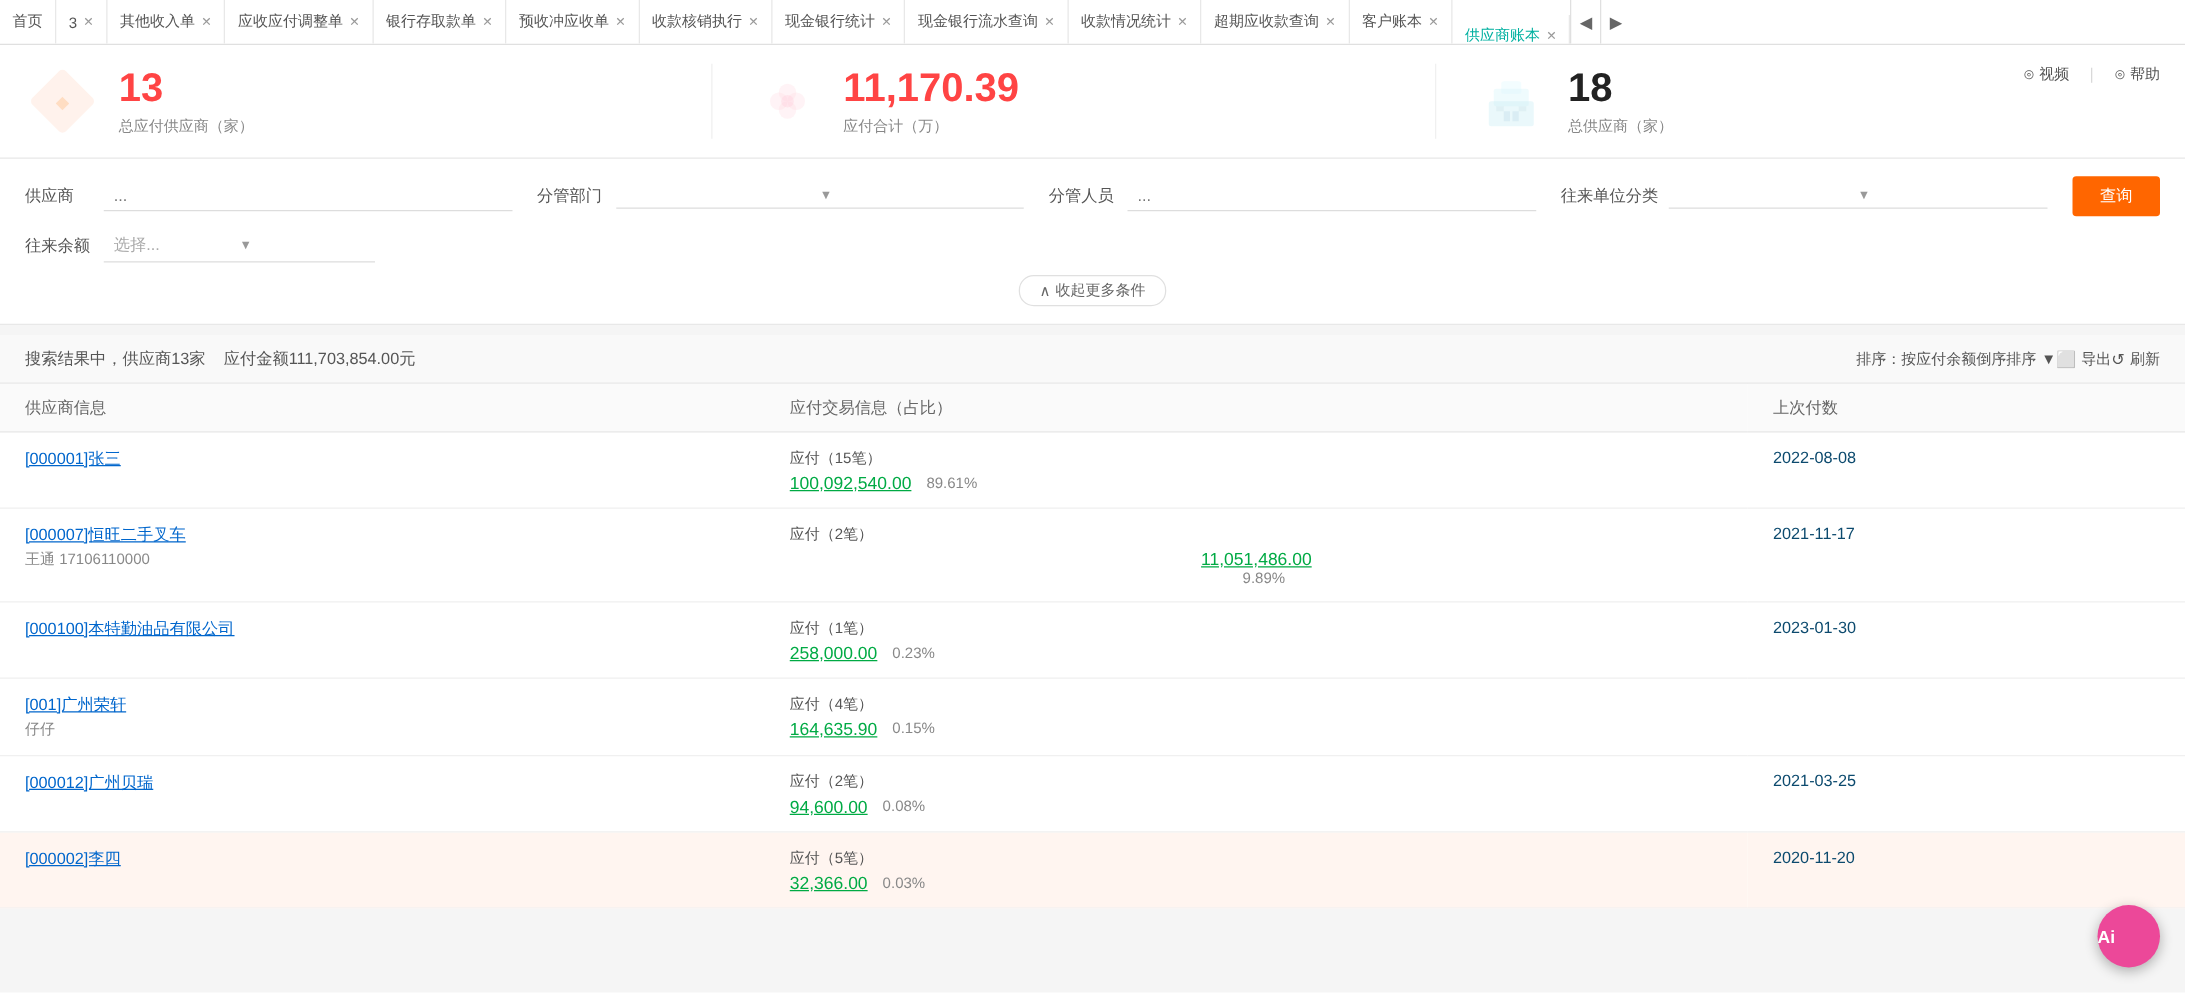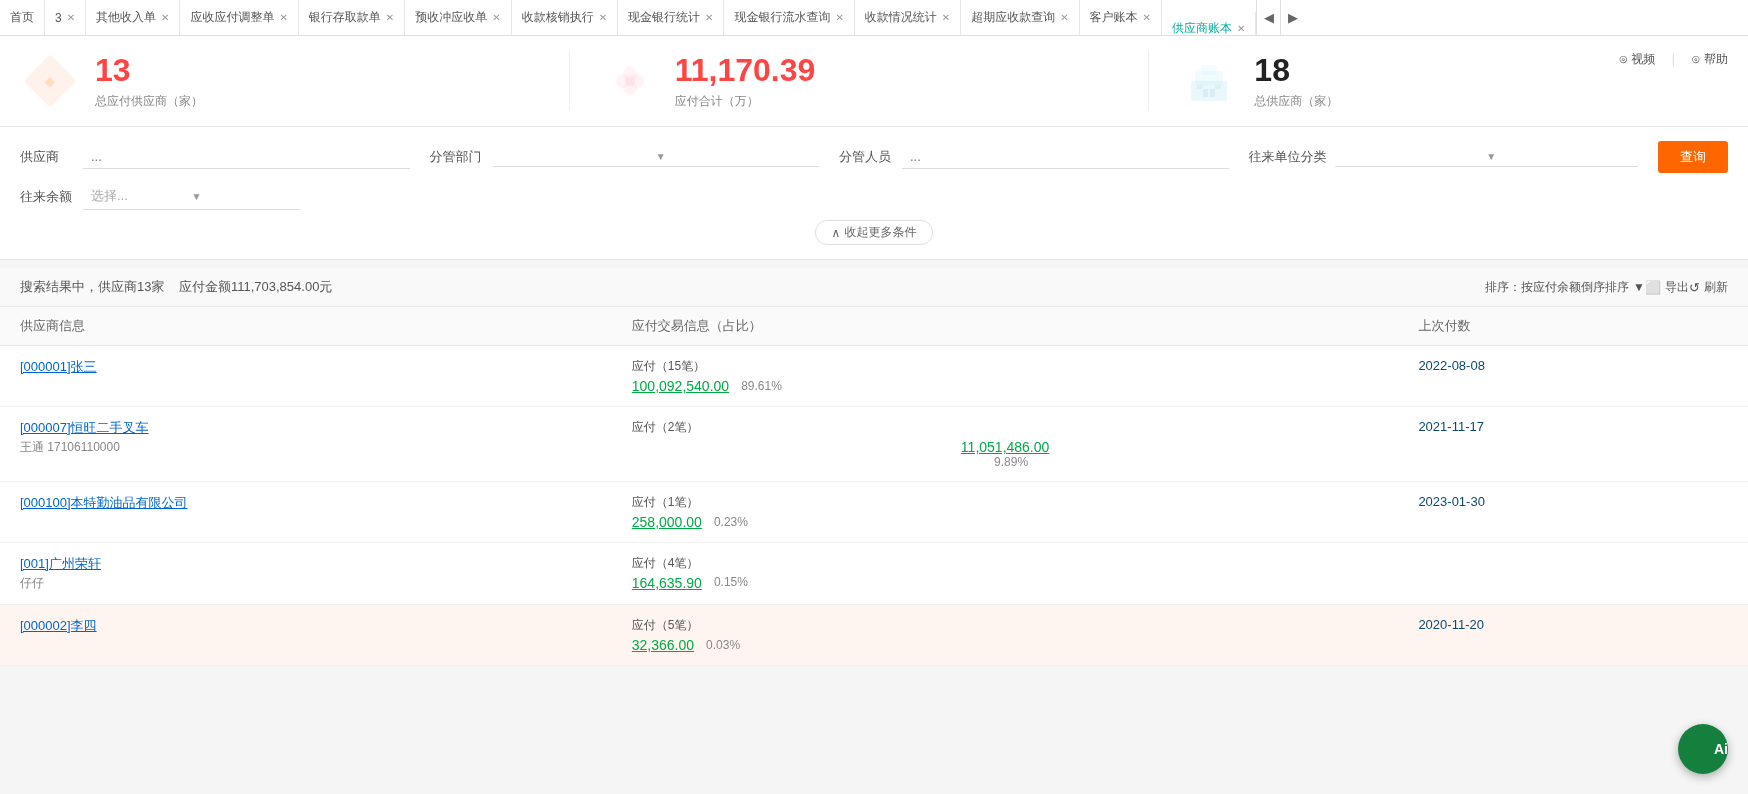--- a/index.html
+++ b/index.html
@@ -499,31 +499,42 @@
             <td><span class="supplier-link">[001]广州荣轩</span><div class="supplier-contact">仔仔</div></td>
             <td>
               <div class="transaction-count">应付（4笔）</div>
               <div style="display: flex; ">
                 <span class="transaction-amount">164,635.90</span>
                 <span class="transaction-pct">0.15%</span>
               </div>
             </td>
             <td class="last-pay"></td>
           </tr>
+          <tr>
+            <td><span class="supplier-link">[000012]广州贝瑞</span></td>
+            <td>
+              <div class="transaction-count">应付（2笔）</div>
+              <div style="display: flex; align-items: center;">
+                <span class="transaction-amount">94,600.00</span>
+                <span class="transaction-pct">0.08%</span>
+              </div>
+            </td>
+            <td class="last-pay">2021-03-25</td>
+          </tr>
           <tr class="highlighted">
             <td><span class="supplier-link">[000002]李四</span></td>
             <td>
               <div class="transaction-count">应付（5笔）</div>
               <div style="display: flex; align-items: center;">
                 <span class="transaction-amount">32,366.00</span>
                 <span class="transaction-pct">0.03%</span>
               </div>
             </td>
             <td class="last-pay">2020-11-20</td>
           </tr>
         </tbody>
     </table>
   </div>
 </div>
 
-<div style="position:fixed;bottom:20px;right:20px;width:50px;height:50px;background:#15803d;border-radius:50%;display:flex;align-items:center;justify-content:flex-end;cursor:pointer;box-shadow:0 3px 10px rgba(0,0,0,0.3);">
+<div style="position:fixed;bottom:20px;right:20px;width:50px;height:50px;background:#ec4899;border-radius:50%;display:flex;align-items:center;justify-content:flex-start;cursor:pointer;box-shadow:0 3px 10px rgba(0,0,0,0.3);">
   <span style="color:#fff;font-size:14px;font-weight:bold;">Ai</span>
 </div>
 
 </body></html>

